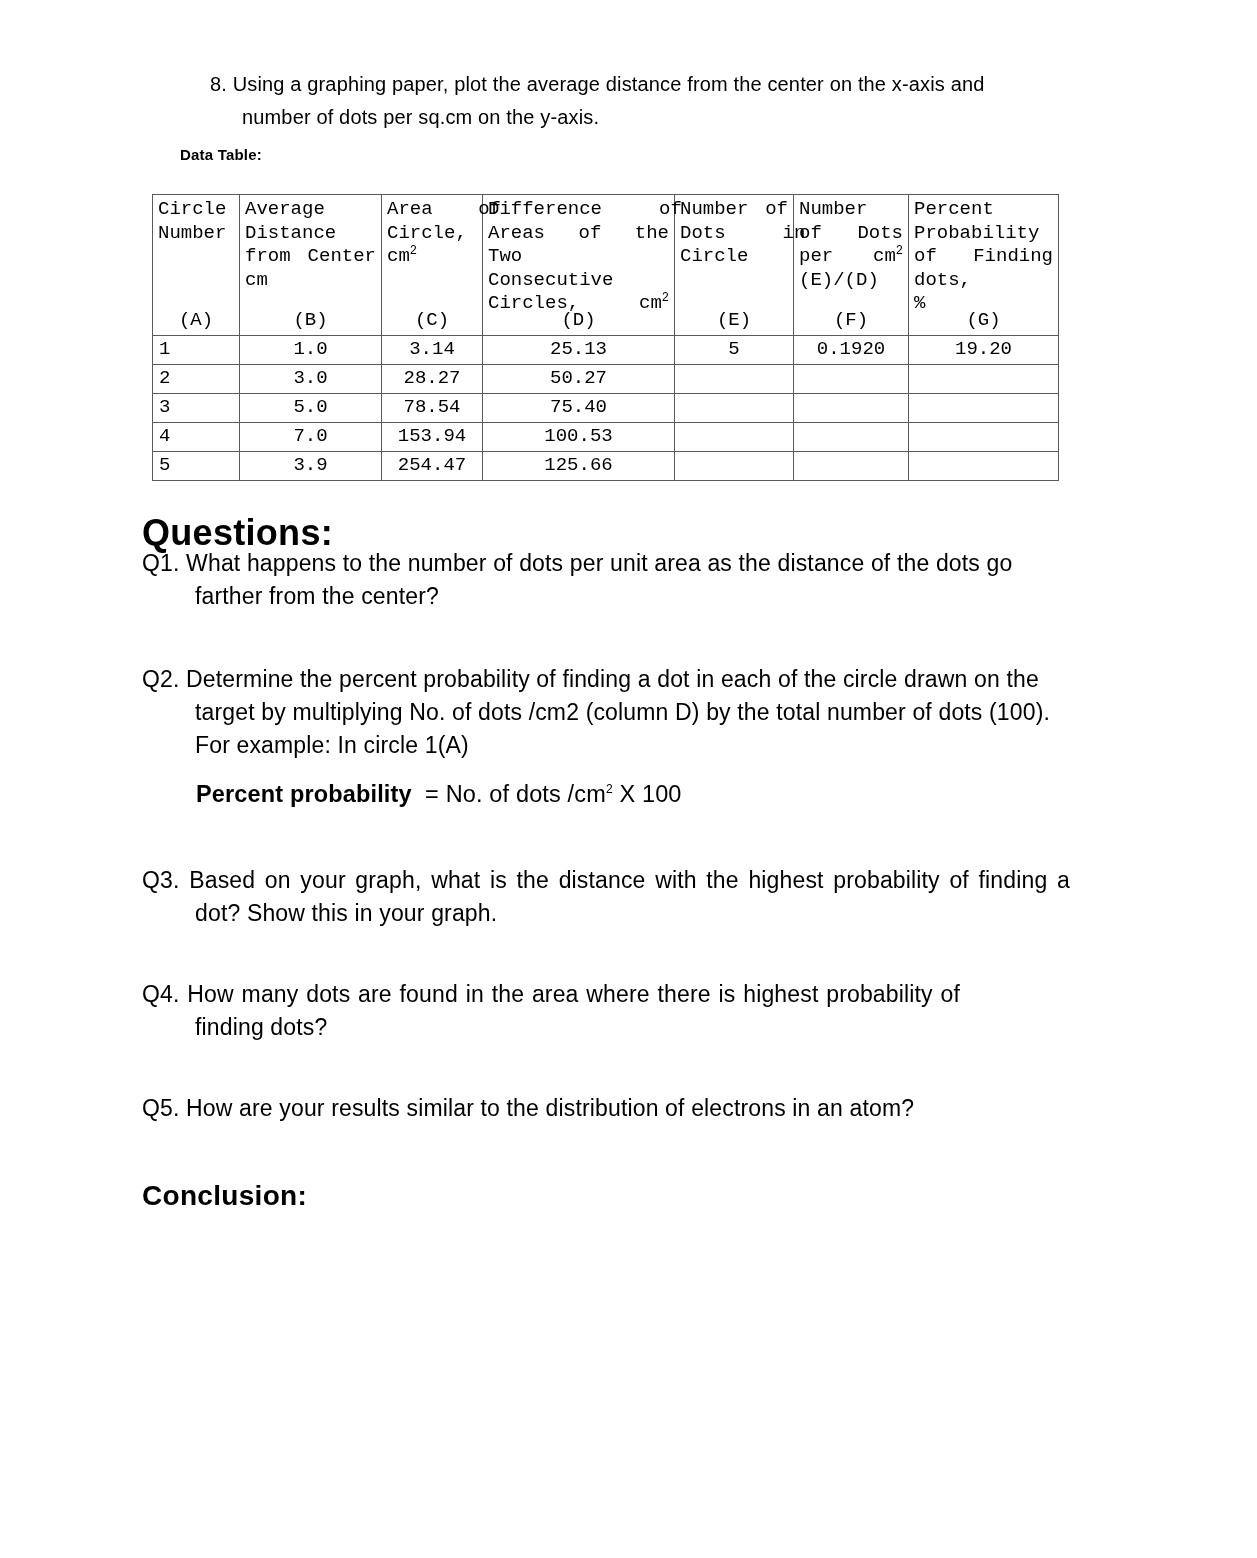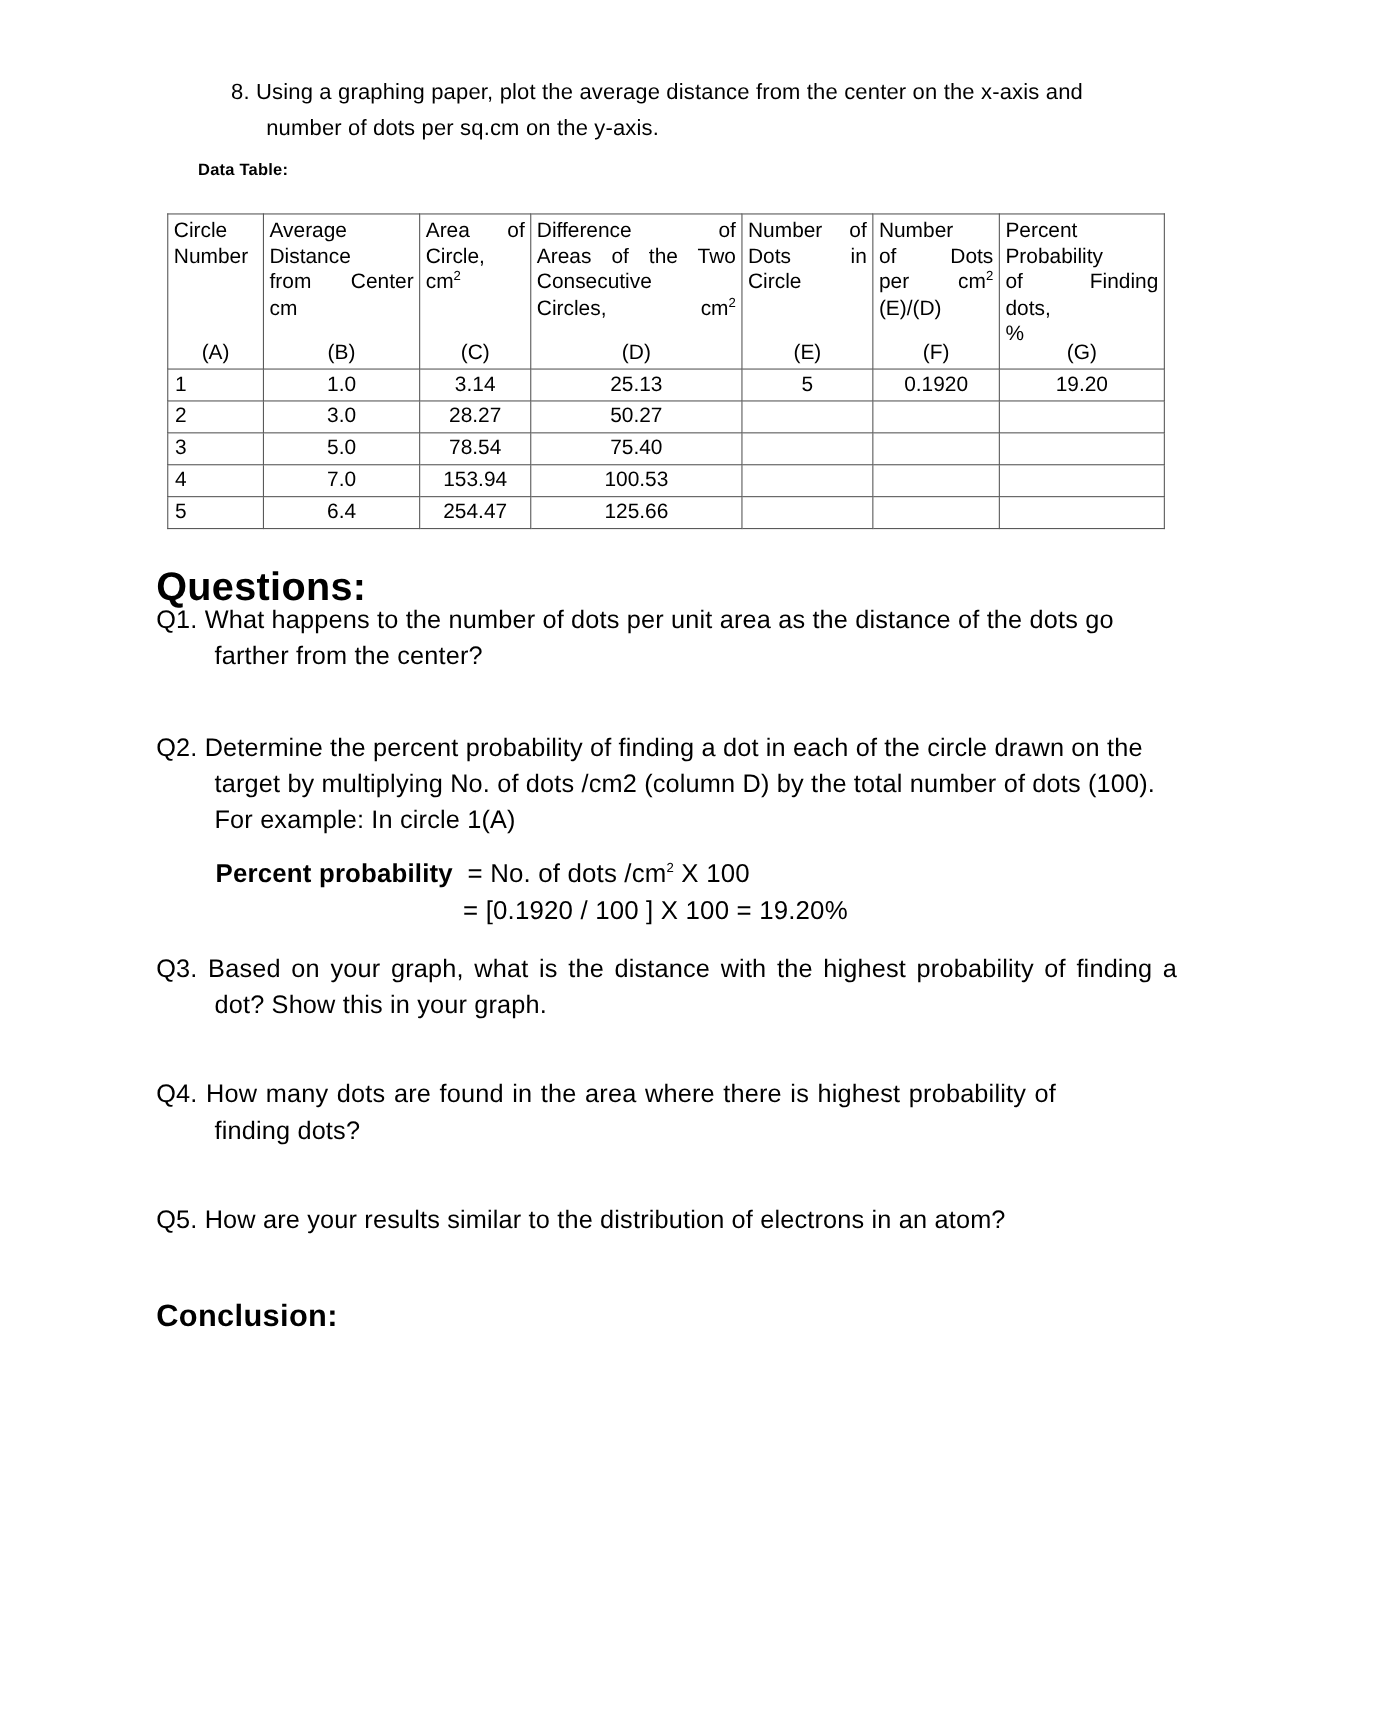--- a/index.html
+++ b/index.html
@@ -54,20 +54,21 @@
     width: 906px;
     table-layout: fixed;
     font-size: 19px;
     line-height: 23.5px;
   }
   table.data-table th,
   table.data-table td {
     border: 1px solid #5a5a5a;
     padding: 0;
     vertical-align: top;
+    font-family: Liberation Mono, monospace;
   }
   table.data-table thead th {
     height: 137px;
     position: relative;
     padding: 3px 5px 0 5px;
     font-weight: normal;
     text-align: justify;
     text-align-last: justify;
     vertical-align: top;
   }
@@ -239,21 +240,21 @@
         <td class="col-a">4</td>
         <td>7.0</td>
         <td>153.94</td>
         <td>100.53</td>
         <td></td>
         <td></td>
         <td></td>
       </tr>
       <tr>
         <td class="col-a">5</td>
-        <td>6.4</td>
+        <td>3.9</td>
         <td>254.47</td>
         <td>125.66</td>
         <td></td>
         <td></td>
         <td></td>
       </tr>
     </tbody>
   </table>
 </div>
 
@@ -265,21 +266,20 @@
 </div>
 
 <div class="q" id="q2">
   <span class="hang"><span>Q2.</span>
     <span>Determine the percent probability of finding a dot in each of the circle drawn on the target by multiplying No. of dots /cm2 (column D) by the total number of dots (100). For example: In circle 1(A)</span></span>
 </div>
 
 <div class="formula">
   <span class="label">Percent probability</span>&nbsp;
   <span><span>= No. of dots /cm</span><sup class="sq">2</sup><span> X 100</span></span>
-  <span class="line2">= [0.1920 / 100 ] X 100 = 19.20%</span>
 </div>
 
 <div class="q justify" id="q3">
   <span class="hang"><span>Q3.</span>
     <span>Based on your graph, what is the distance with the highest probability of finding a dot? Show this in your graph.</span></span>
 </div>
 
 <div class="q justify" id="q4">
   <span class="hang"><span>Q4.</span>
     <span>How many dots are found in the area where there is highest probability  of finding dots?</span></span>

